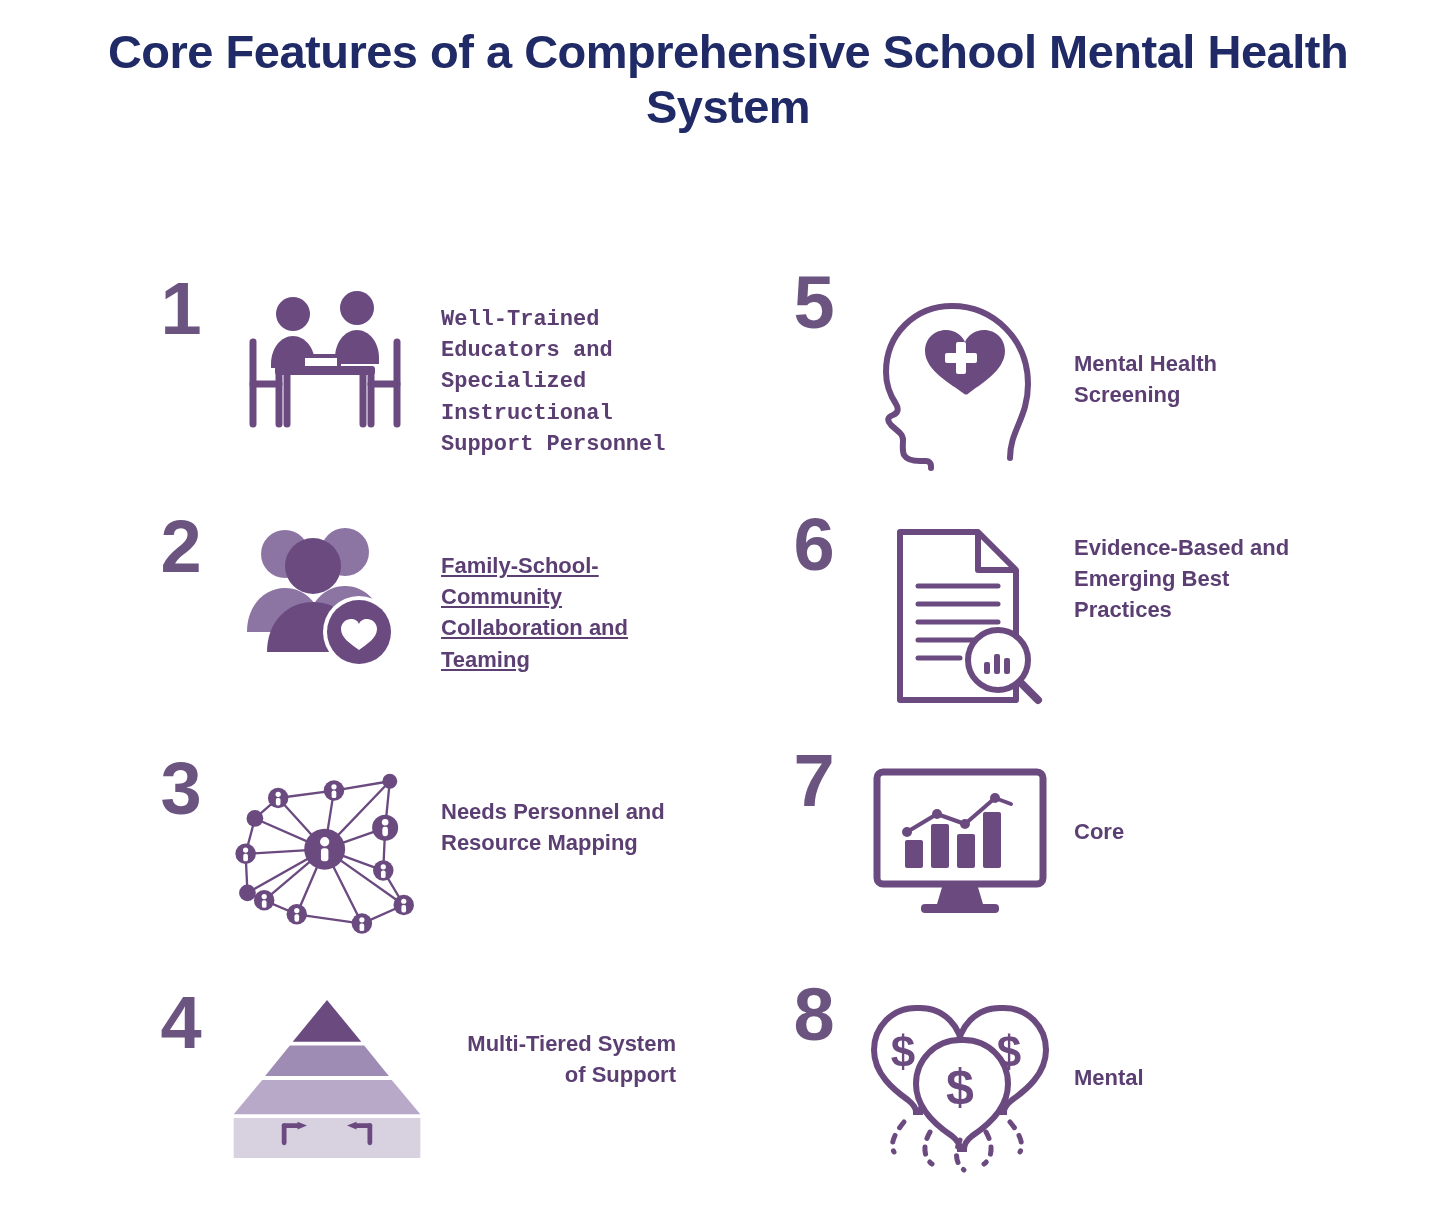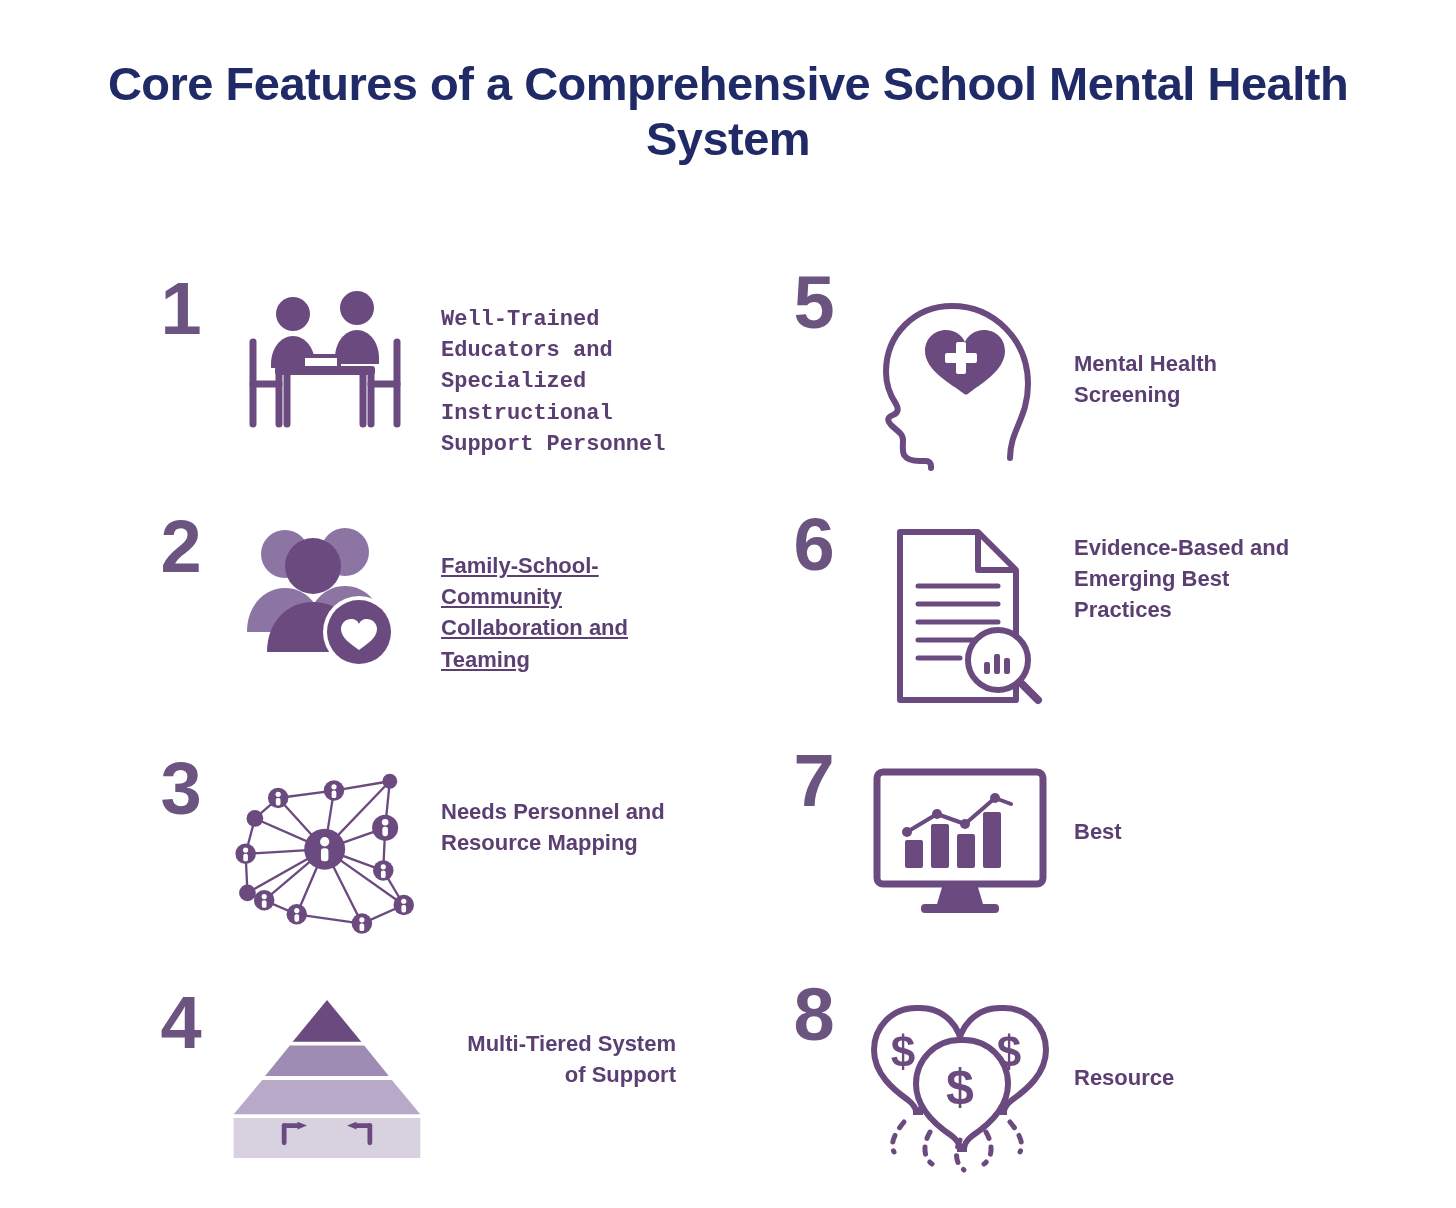--- a/index.html
+++ b/index.html
@@ -15,21 +15,21 @@
     overflow: hidden;
     position: relative;
   }
   .title {
     text-align: center;
     font-size: 47px;
     line-height: 1.18;
     font-weight: bold;
     color: #1f2a66;
     letter-spacing: -0.5px;
-    padding-top: 56px;
+    padding-top: 24px;
     margin: 0 90px;
   }
   .grid {
     position: absolute;
     top: 262px;
     left: 0;
     width: 1456px;
     display: grid;
     grid-template-columns: 728px 728px;
     grid-template-rows: 240px 232px 236px 220px;
@@ -260,21 +260,21 @@
         <g fill="#6b4a80">
           <circle cx="42" cy="70" r="5"></circle>
             <circle cx="72" cy="52" r="5"></circle>
             <circle cx="100" cy="62" r="5"></circle>
             <circle cx="130" cy="36" r="5"></circle>
         </g>
         <path d="M78 122l-6 20h46l-6-20z" fill="#6b4a80"></path>
         <rect x="56" y="142" width="78" height="9" rx="4" fill="#6b4a80"></rect>
       </svg>
     </div>
-    <div class="label">Best</div>
+    <div class="label">Core</div>
   </div>
 
   <div class="item col-left i4">
     <div class="num">4</div>
     <div class="icon-wrap">
       <svg width="210" height="180" viewBox="0 0 210 180" fill="none">
         <path d="M105 8l36 44H69z" fill="#6b4a80"></path>
         <path d="M66 56h78l26 32H40z" fill="#9f8cb4"></path>
         <path d="M37 92h136l30 36H7z" fill="#b9a9c9"></path>
         <rect x="7" y="132" width="196" height="42" fill="#d8d1e0"></rect>
@@ -307,16 +307,16 @@
         <text x="100" y="112" text-anchor="middle" fill="#6b4a80" font-family="Liberation Sans, sans-serif" font-weight="bold" font-size="50">$</text>
         <g stroke="#6b4a80" stroke-width="5" stroke-linecap="round" fill="none" stroke-dasharray="7 9">
           <path d="M44 130c-10 12-14 22-10 30"></path>
           <path d="M100 148c-6 14-4 24 4 30"></path>
           <path d="M150 130c10 12 14 22 10 30"></path>
           <path d="M70 140c-8 14-6 26 2 32"></path>
           <path d="M126 140c8 14 6 26-2 32"></path>
         </g>
       </svg>
     </div>
-    <div class="label">Resource</div>
+    <div class="label">Mental</div>
   </div>
 
 </div>
 
 </body></html>

